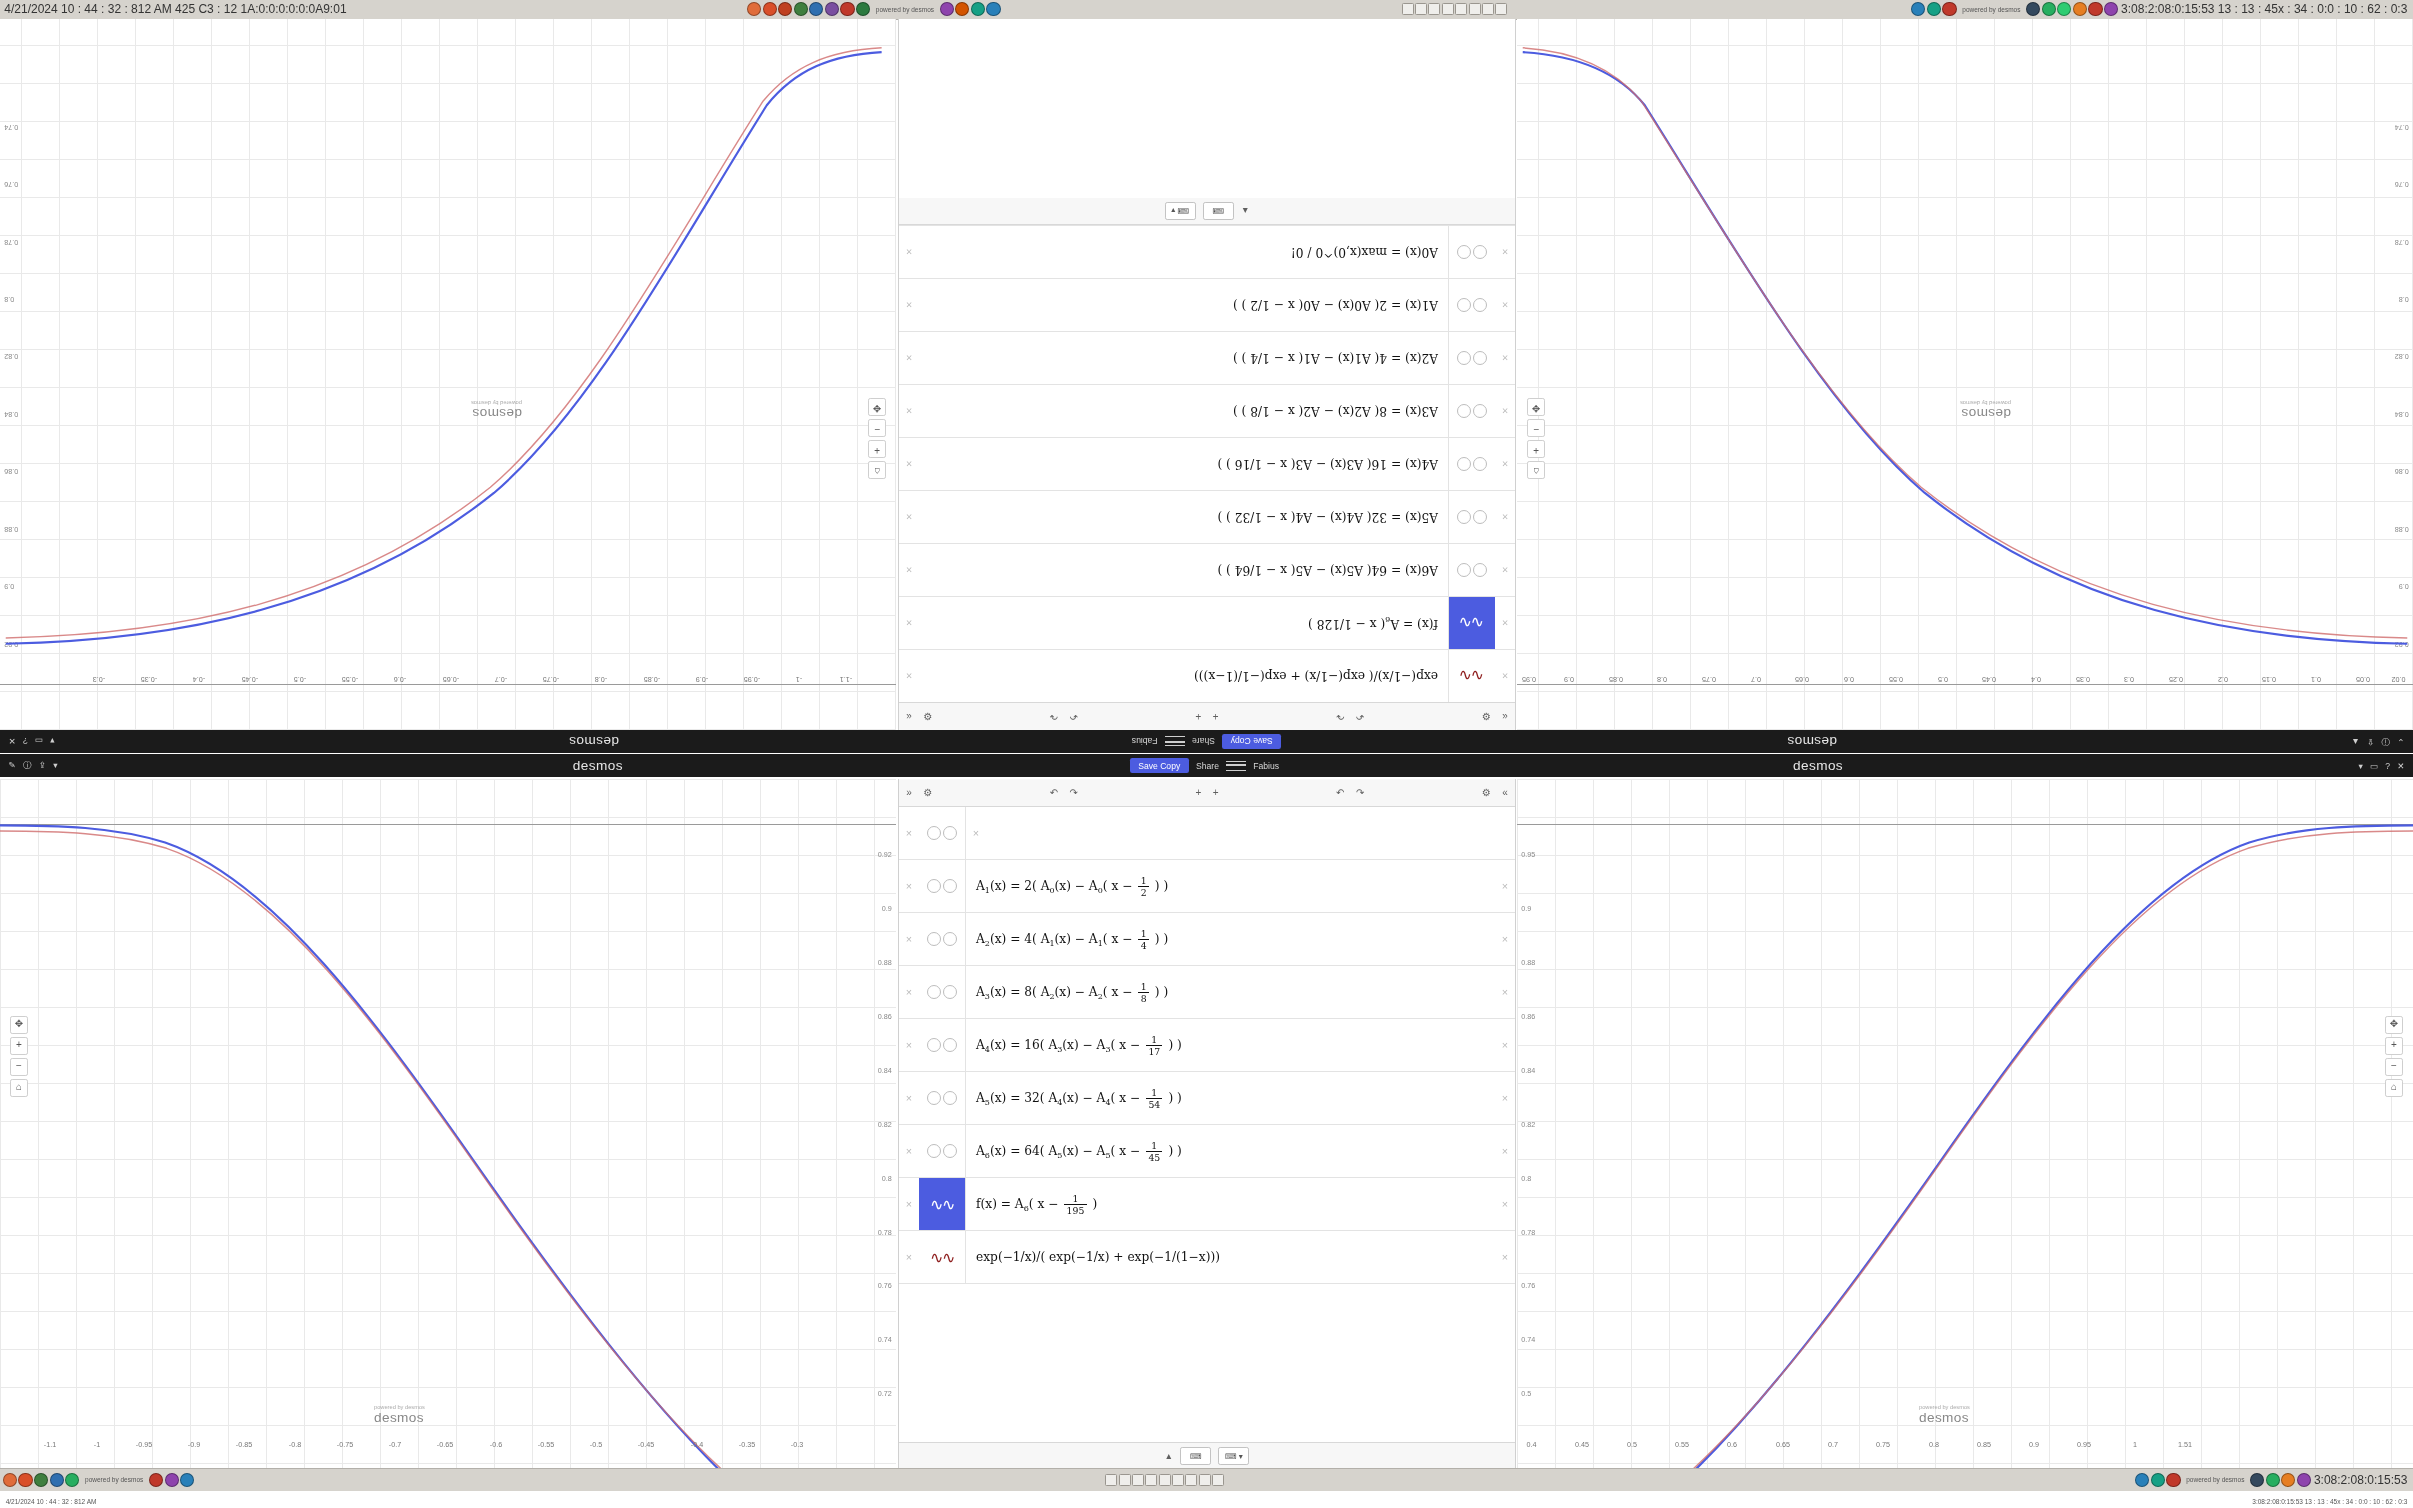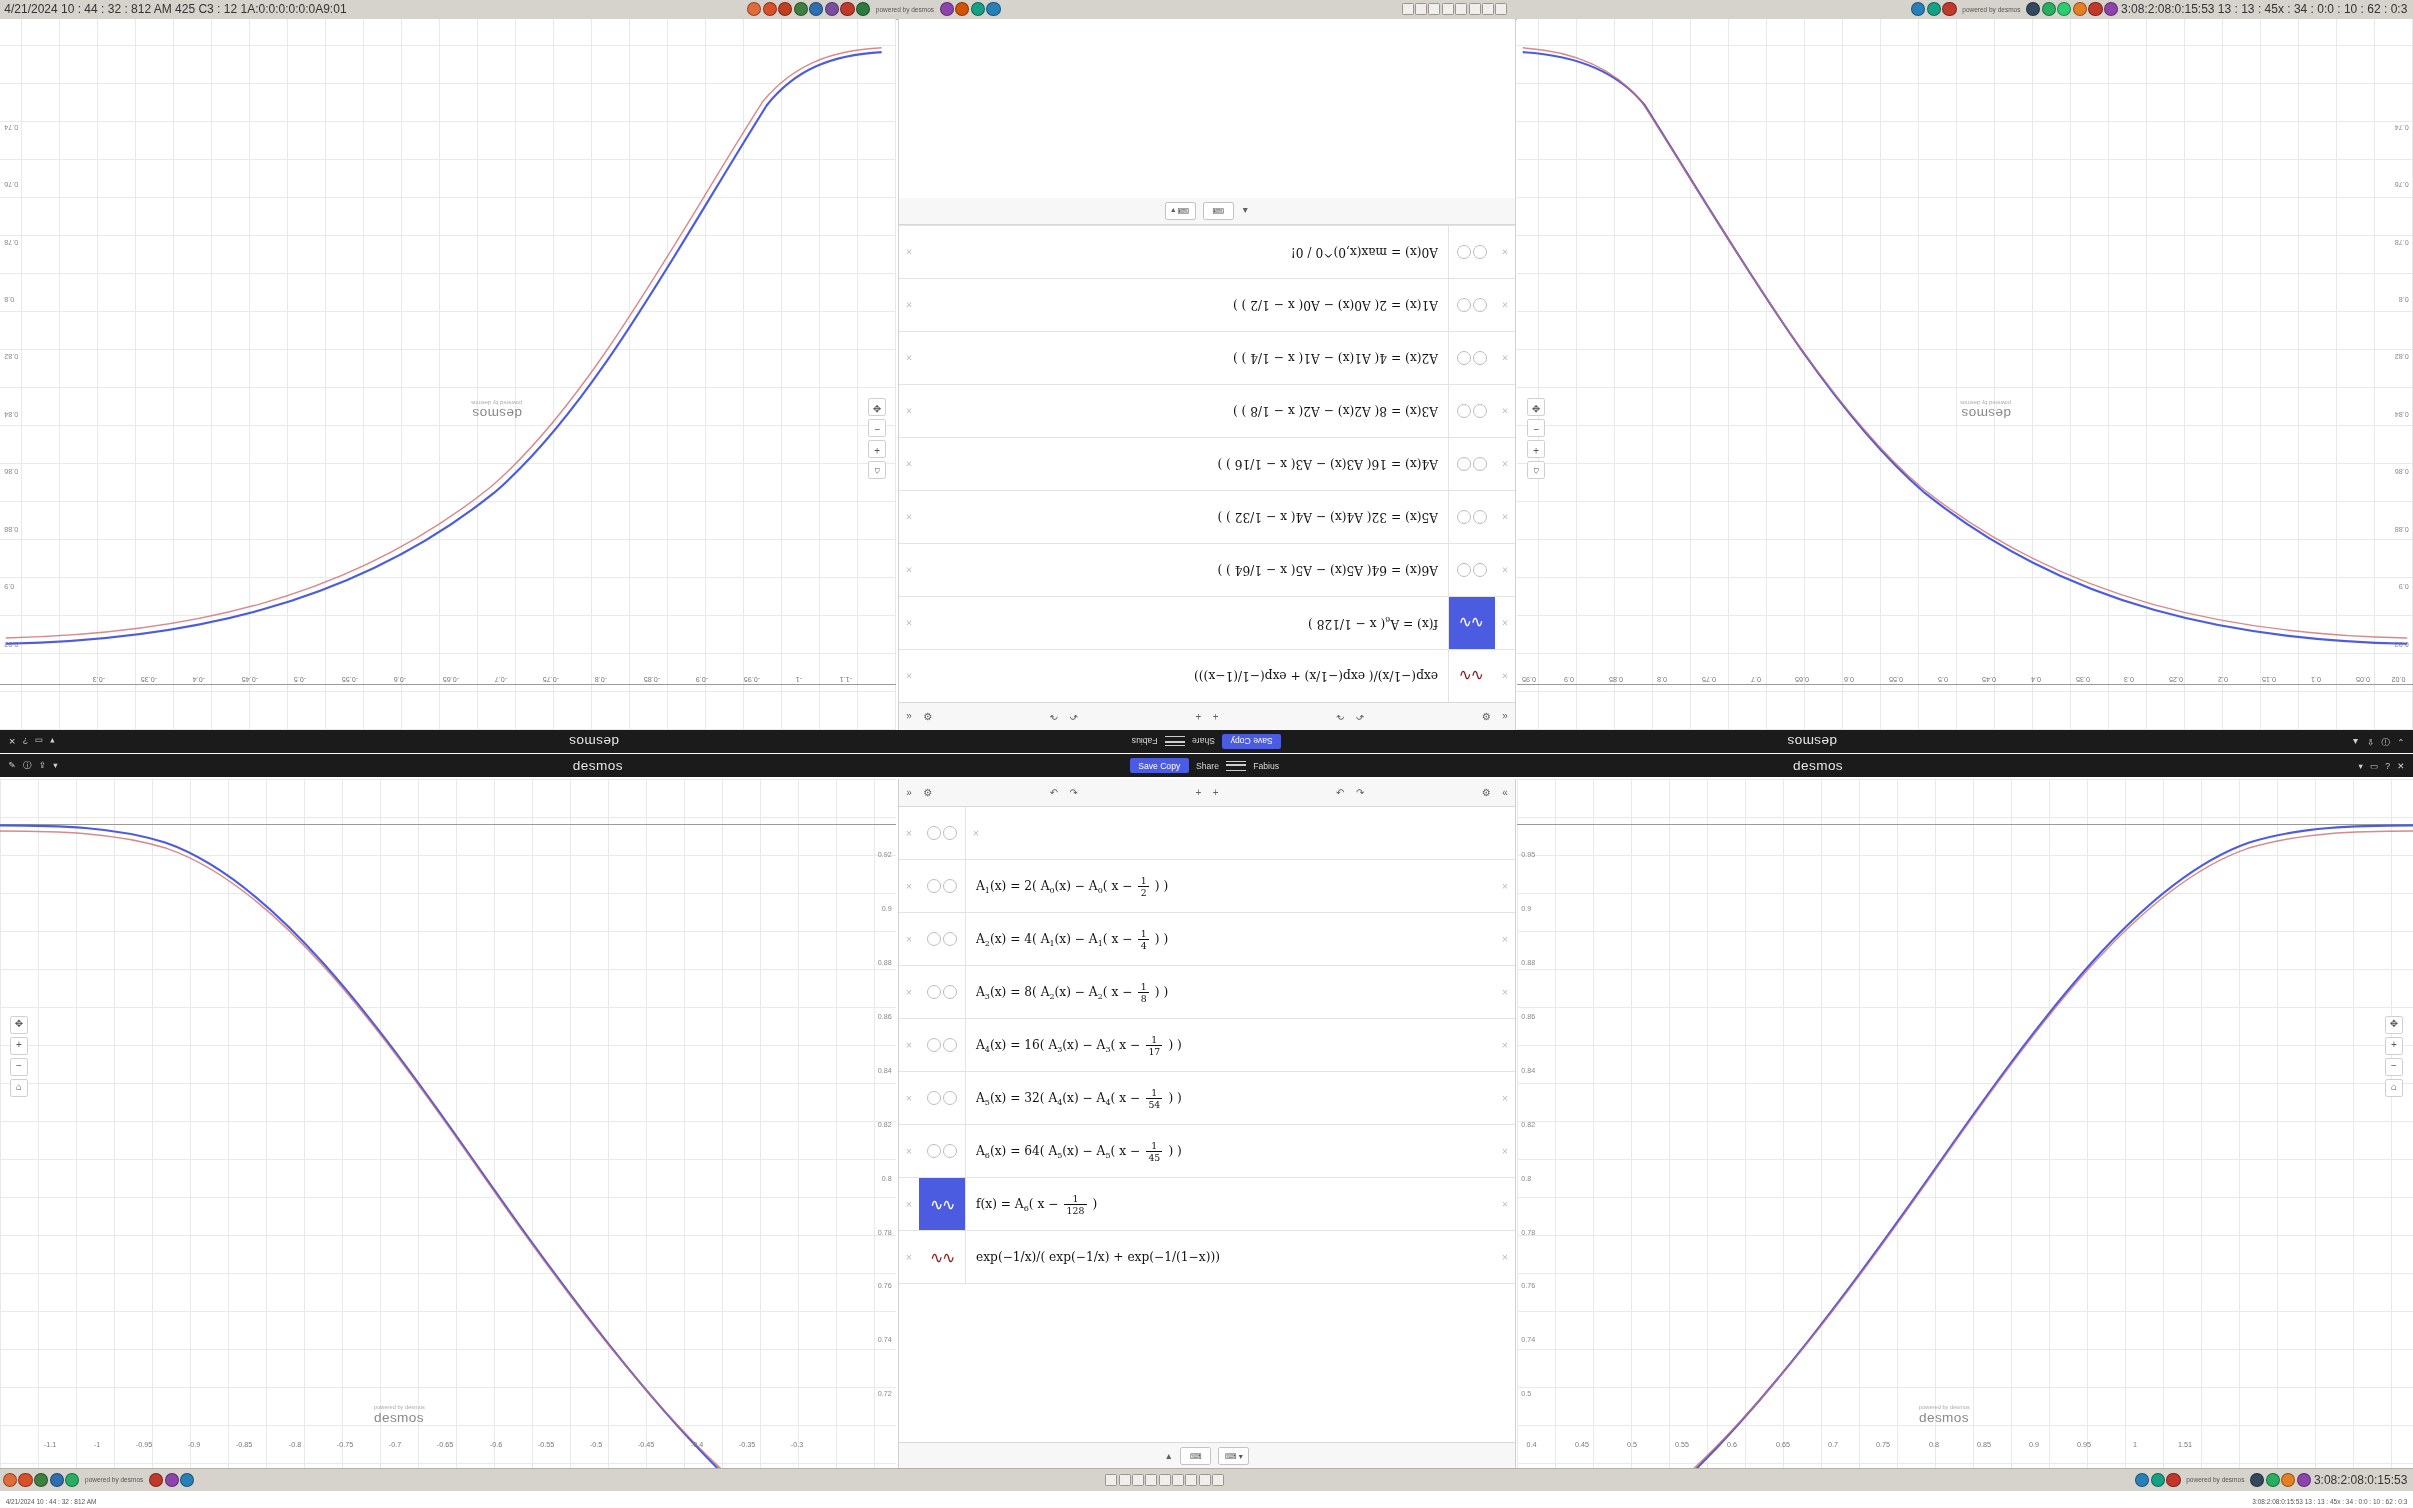--- a/index.html
+++ b/index.html
@@ -761,21 +761,21 @@
         </div>
         <div class="expr-del">×</div>
       </div>
 
       <div class="expr-row">
         <div class="expr-del">×</div>
         <div class="expr-swatch swatch-active">
           <span class="swatch-wave">∿∿</span>
         </div>
         <div class="expr-body">
-          <span class="math">f(x) = A<span class="sub">6</span>( x − <span class="frac"><b>1</b><i>128</i></span> )</span>
+          <span class="math">f(x) = A<span class="sub">6</span>( x − <span class="frac"><b>1</b><i>195</i></span> )</span>
         </div>
         <div class="expr-del">×</div>
       </div>
 
       <div class="expr-row">
         <div class="expr-del">×</div>
         <div class="expr-swatch">
           <span class="swatch-wave red">∿∿</span>
         </div>
         <div class="expr-body">

